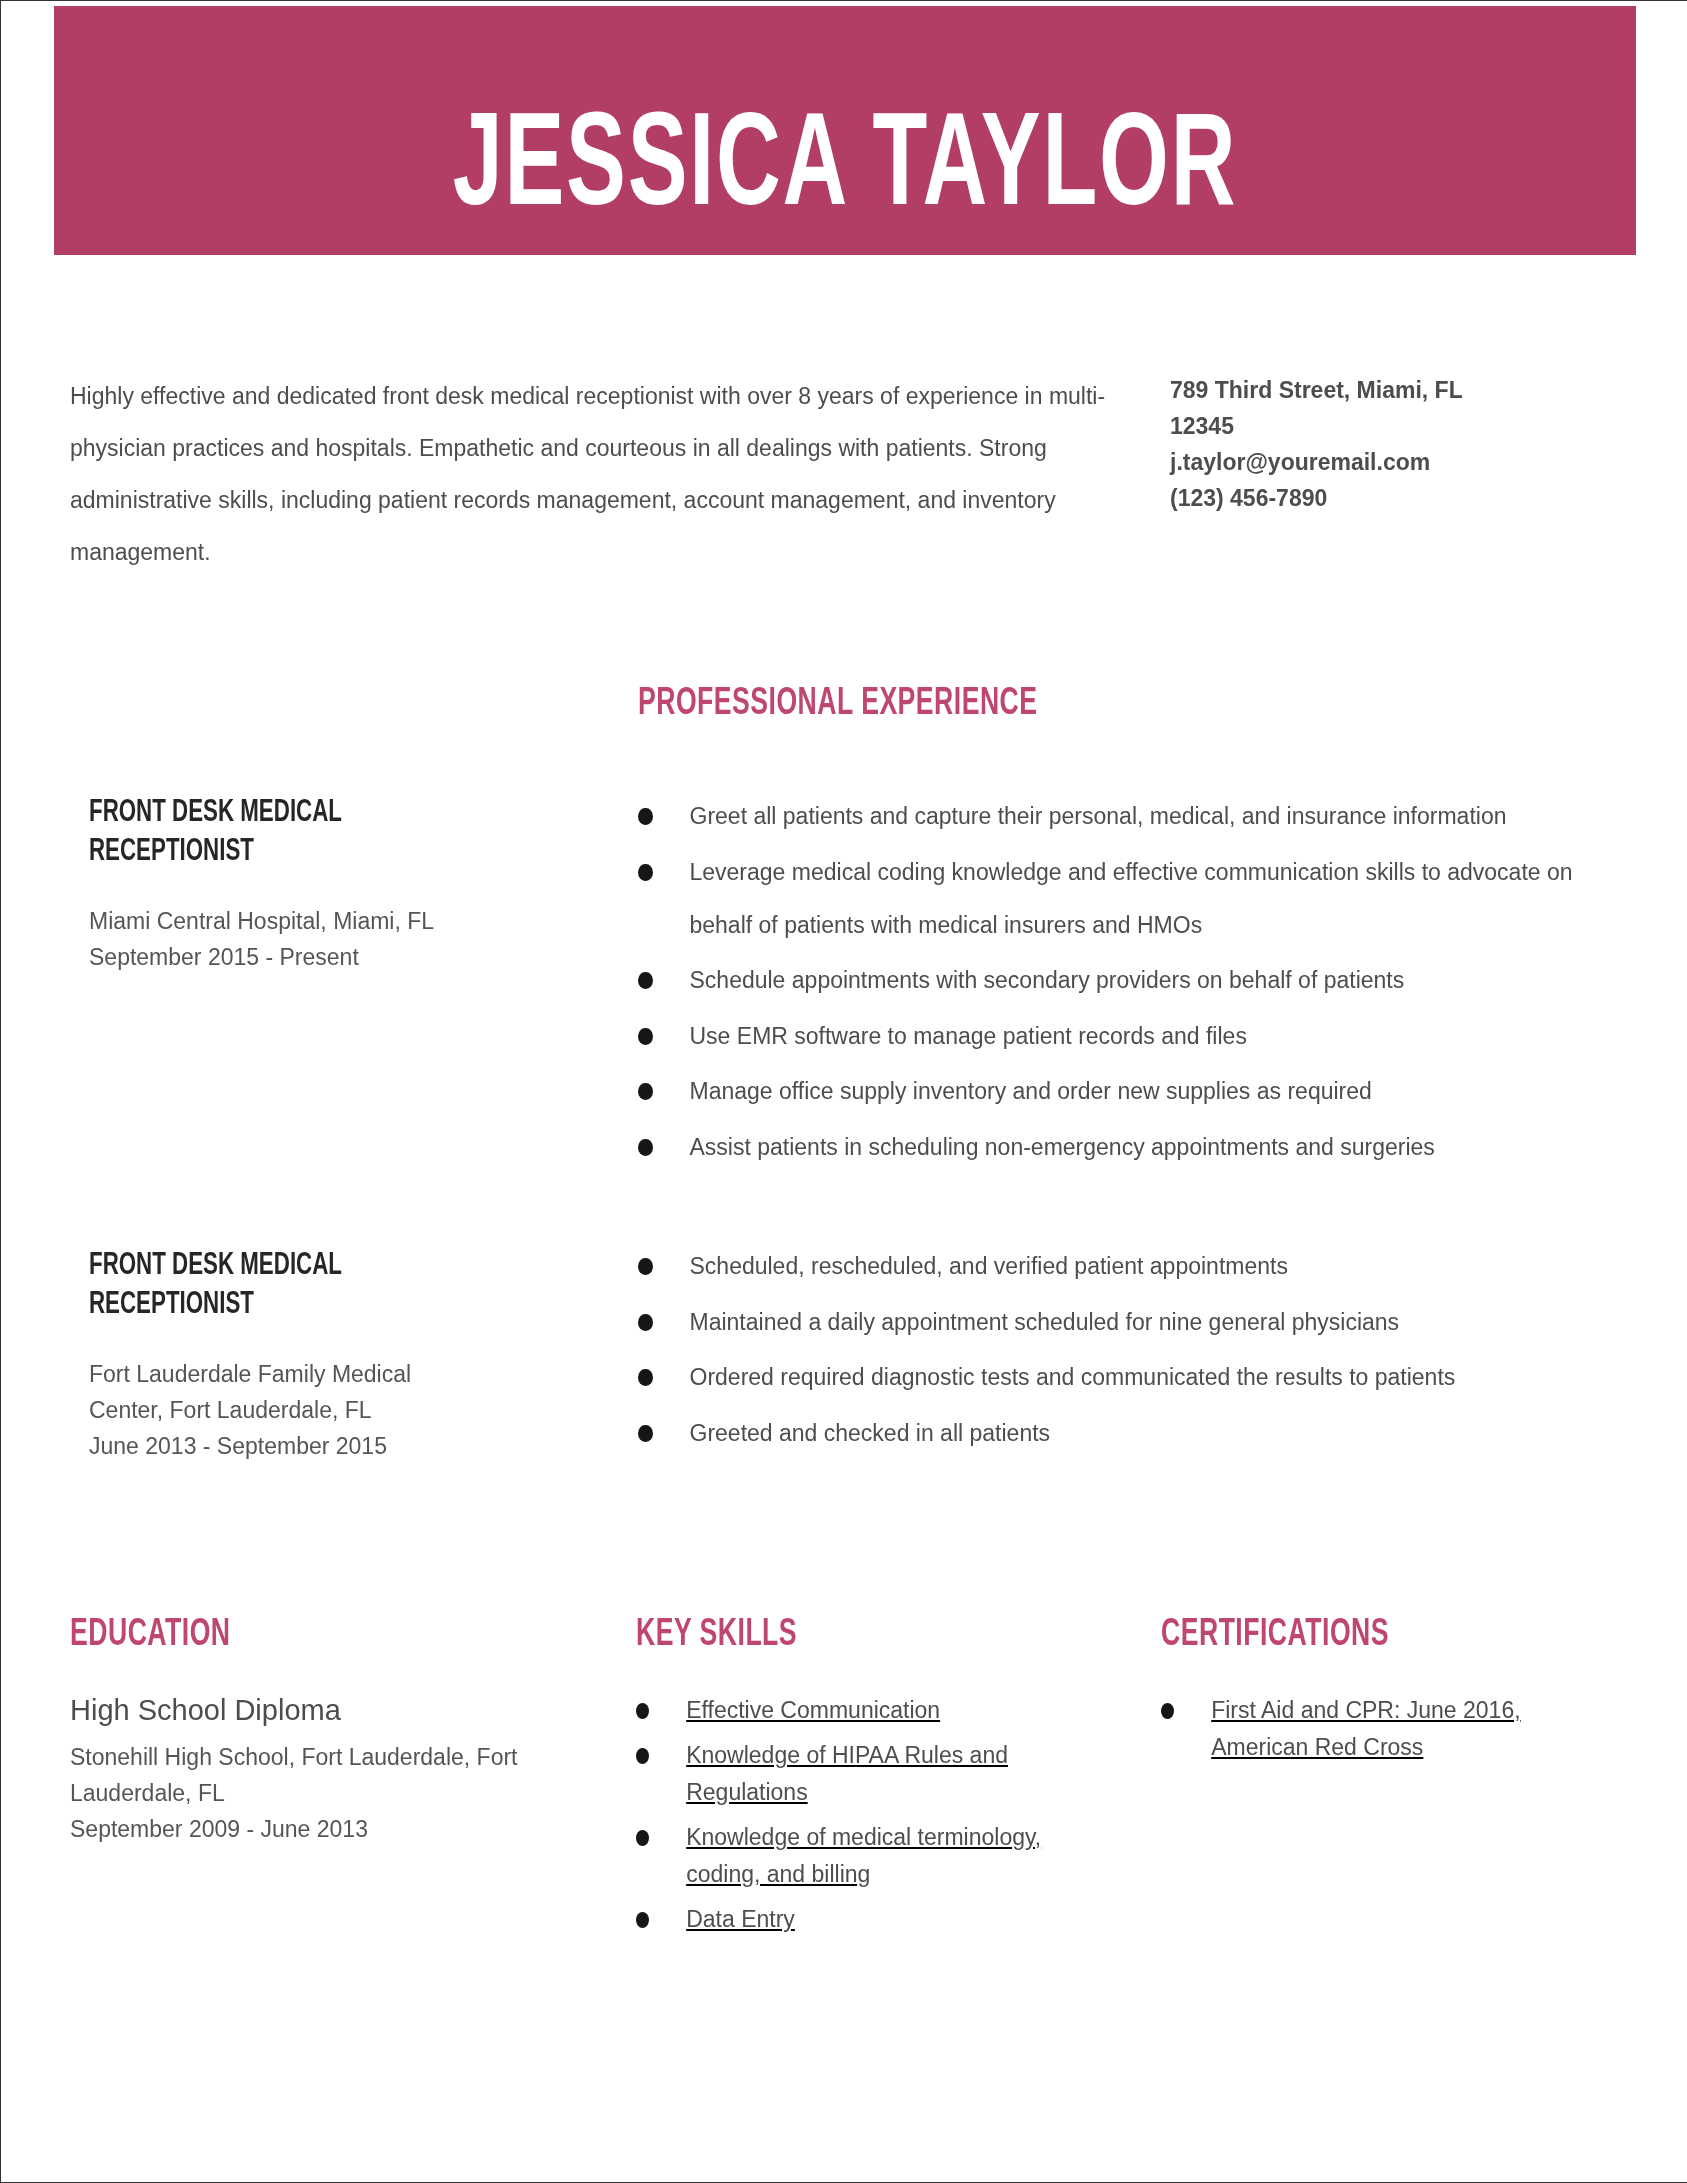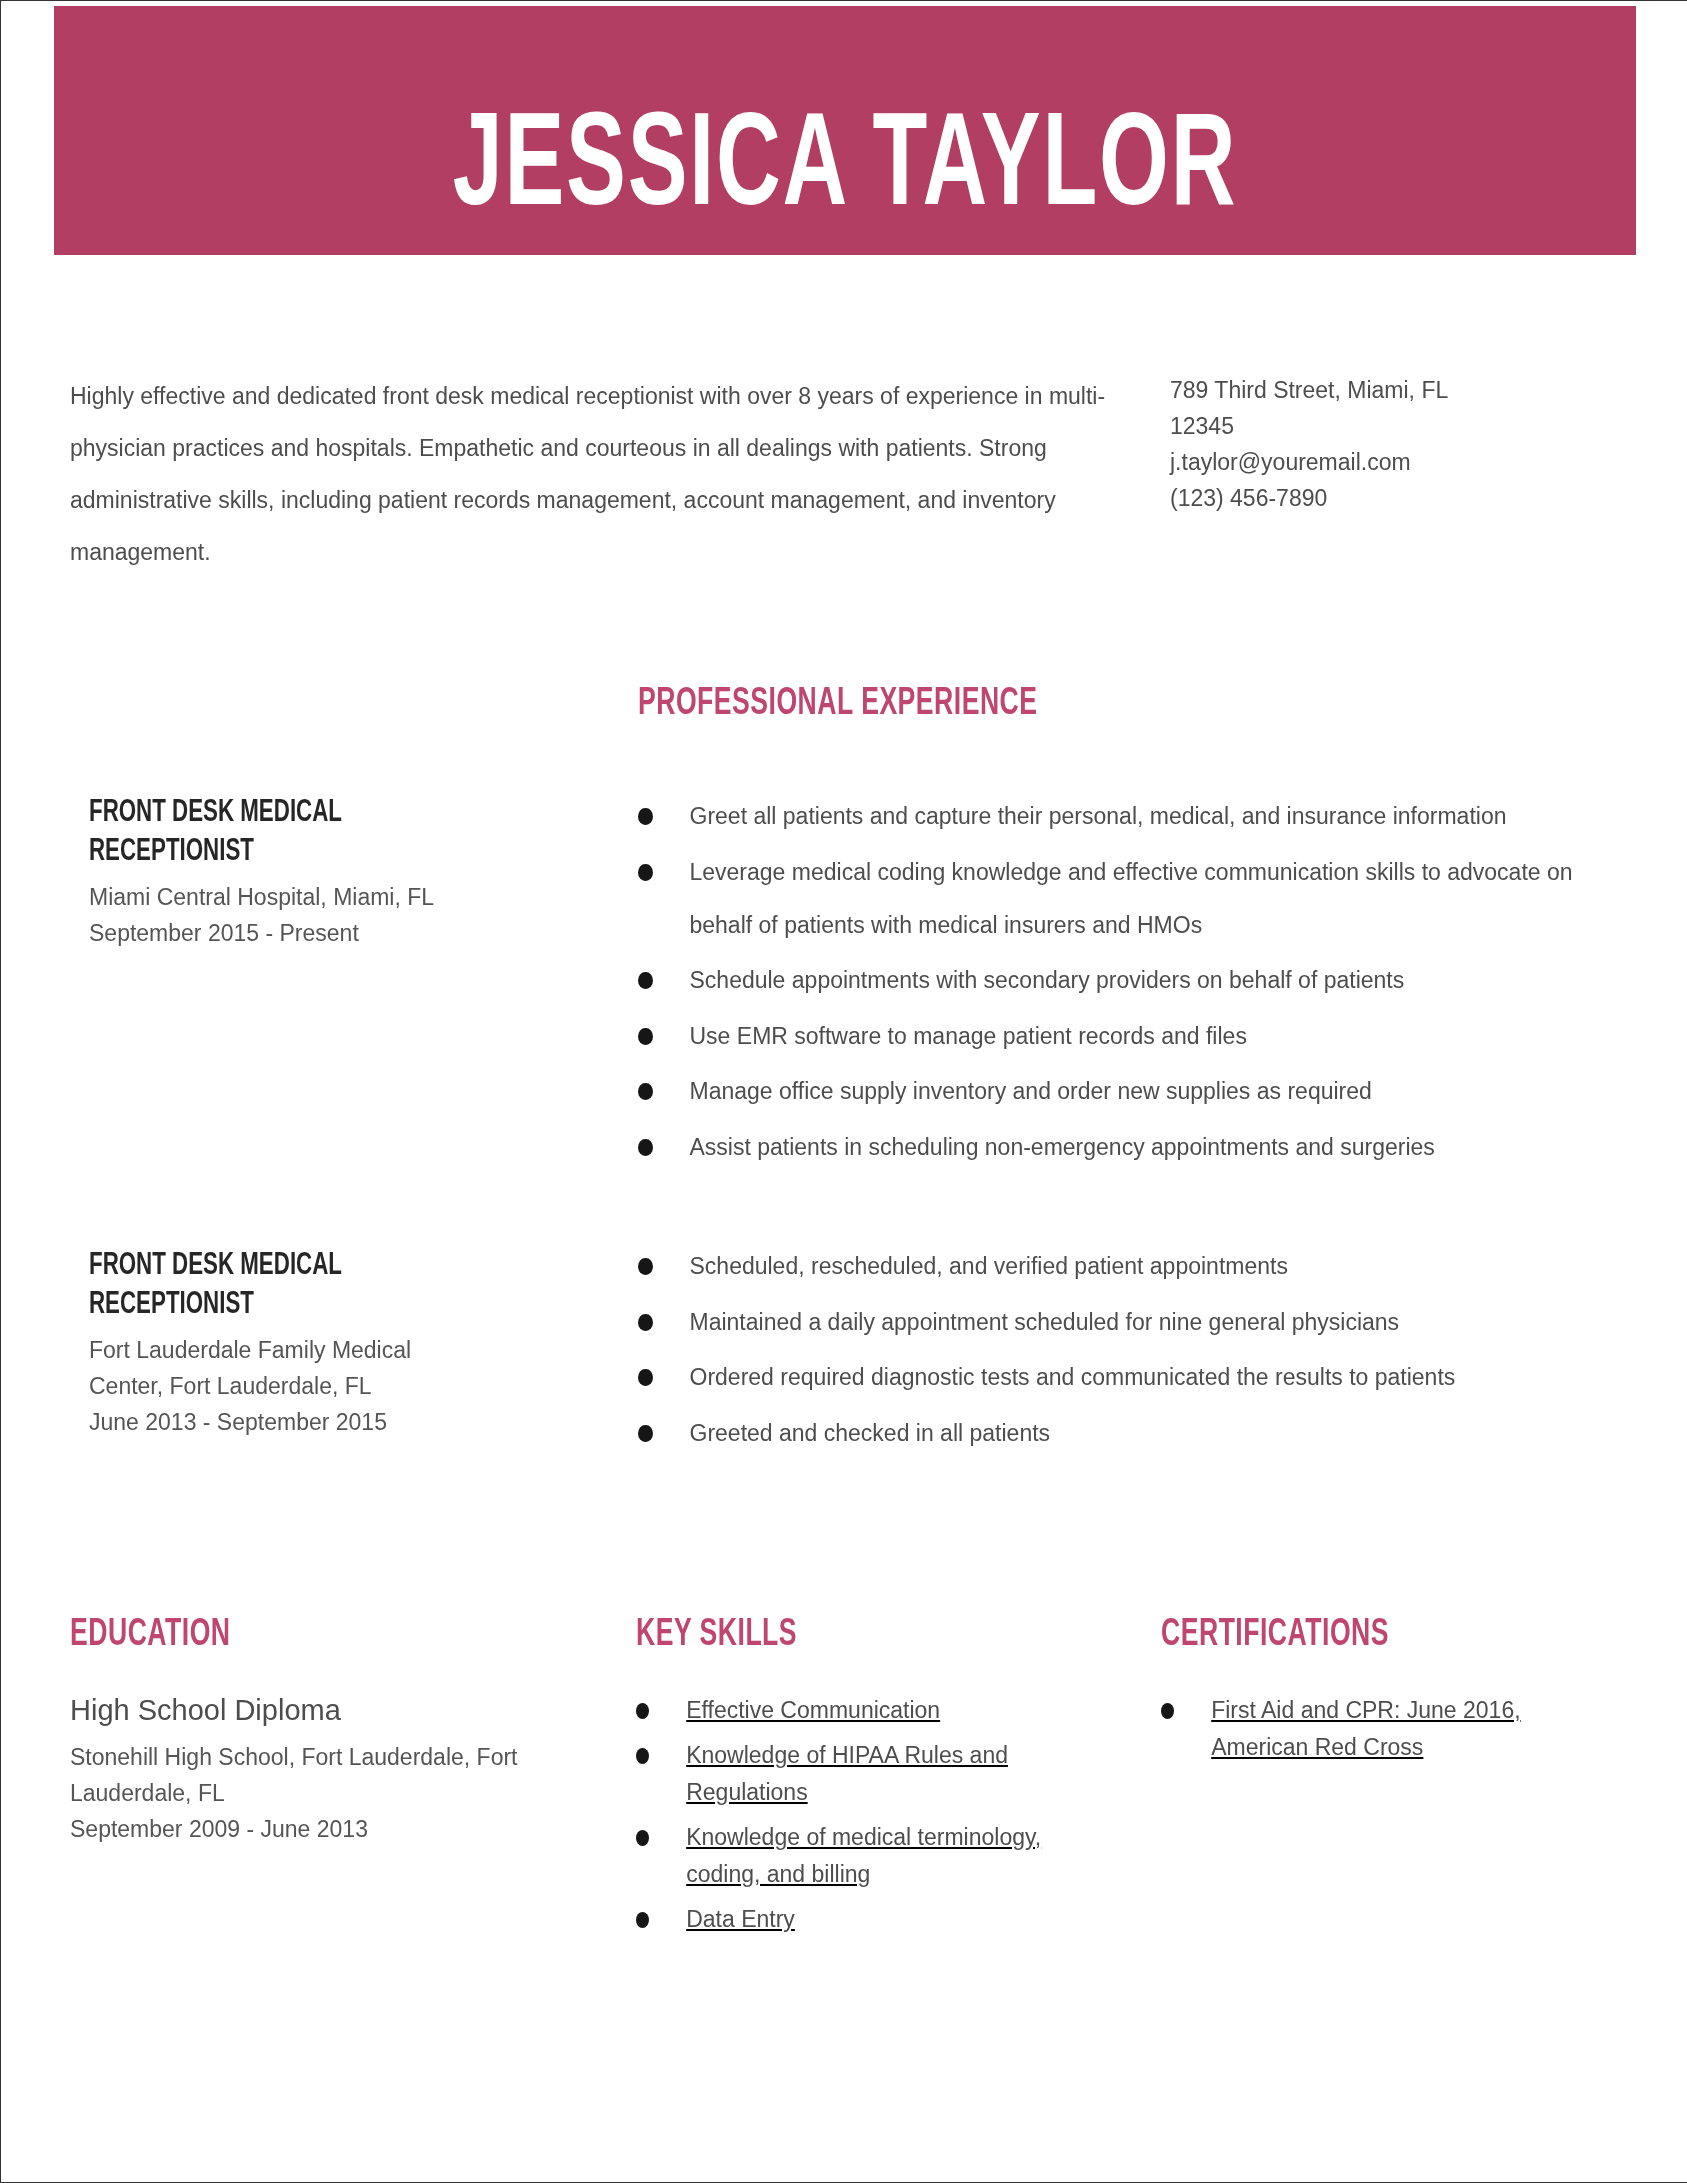--- a/index.html
+++ b/index.html
@@ -61,20 +61,21 @@
     line-height: 52px;
     color: var(--body_text, #4d4d4d);
   }
   .contact {
     position: absolute;
     left: 1169px; top: 371px;
     width: 475px;
     font-size: 23px;
     line-height: 36px;
     color: var(--body_text, #4d4d4d);
+    font-weight: bold;
   }
 
   
   .job-title {
     position: absolute;
     left: 88px;
     width: 462px;
     font-size: 31px;
     font-weight: bold;
     line-height: 39px;
@@ -84,20 +85,21 @@
   }
   .jt1 { top: 790px; }
   .jt2 { top: 1243px; }
   .job-meta {
     position: absolute;
     left: 88px;
     width: 396px;
     font-size: 23px;
     line-height: 36px;
     color: var(--muted_text, #555555);
+    margin-top: 24px;
   }
   .jm1 { top: 878px; }
   .jm2 { top: 1331px; }
 
   
   ul.bullets { position: absolute; list-style: none; }
   ul.bullets li { display: flex; align-items: flex-start; }
   .dot {
     flex: 0 0 auto;
     background: var(--bullet_dot, #161616);

